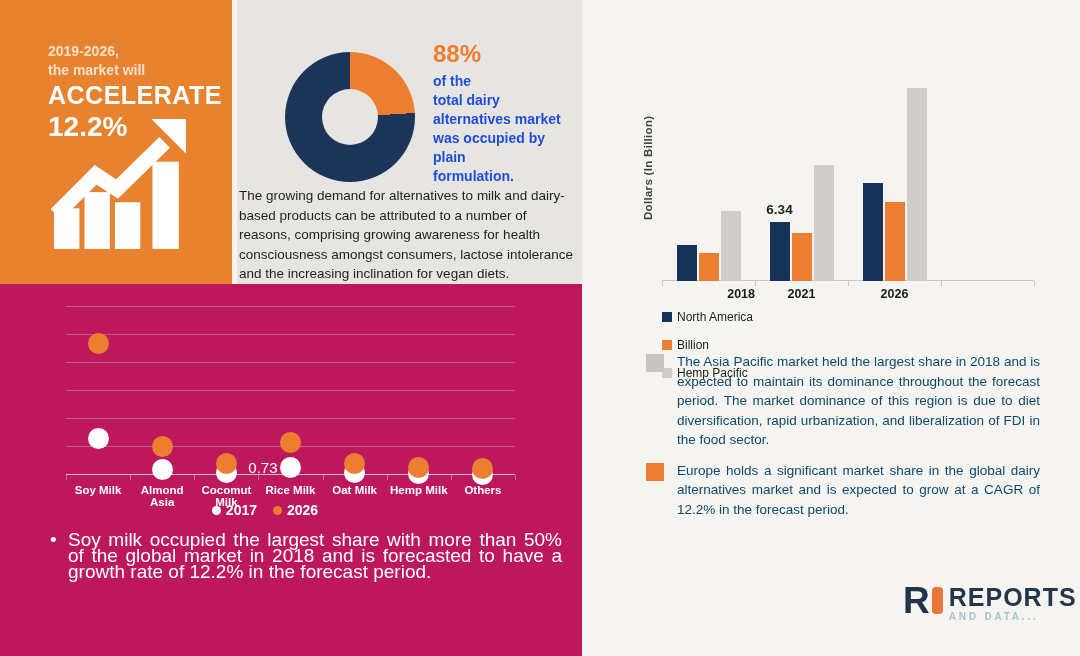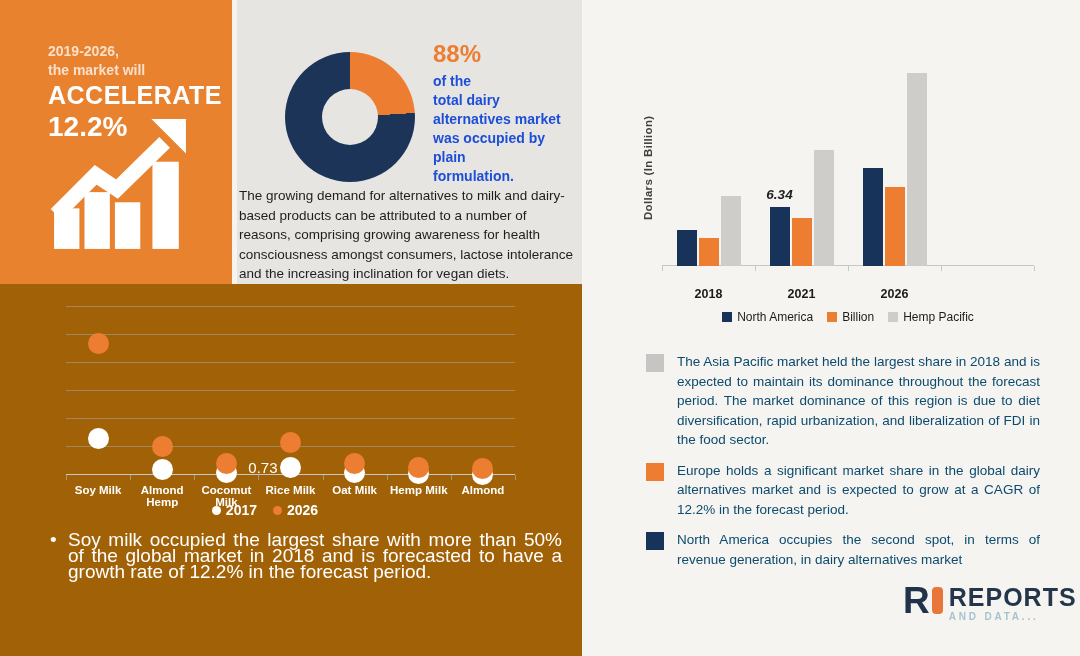--- a/index.html
+++ b/index.html
@@ -24,49 +24,49 @@
   .panel-gray{left:237px;top:0;width:345px;height:284px;background:#E7E5E2;}
   .donut{position:absolute;left:48px;top:52px;width:130px;height:130px;border-radius:50%;}
   .donut::after{content:"";position:absolute;inset:37px;background:#E7E5E2;border-radius:50%;}
   .stat{position:absolute;left:196px;top:40px;width:148px;}
   .stat-value{color:#ED7D31;font-size:24px;font-weight:800;line-height:28px;}
   .stat-lines{color:#1d4ed8;font-size:14px;font-weight:700;line-height:19px;margin-top:4px;white-space:pre-line;}
   .gray-para{position:absolute;left:2px;top:186px;width:338px;margin:0;
     color:#1E1E1E;font-size:13.5px;line-height:19.5px;}
 
   
-  .panel-navy{left:0;top:284px;width:582px;height:372px;background:#a16207;}
+  .panel-navy{left:0;top:284px;width:582px;height:372px;background:#be185d;}
   .sc-plot{position:absolute;left:66px;top:23px;width:449px;height:168px;}
   .sc-grid{position:absolute;left:0;width:100%;height:1px;background:rgba(165,185,205,.45);}
   .sc-axis{position:absolute;left:0;bottom:0;width:100%;height:1px;background:rgba(205,218,230,.85);}
   .sc-tick{position:absolute;top:168px;width:1px;height:5px;background:rgba(190,205,220,.5);}
   .sc-dot{position:absolute;width:21px;height:21px;border-radius:50%;}
   .sc-annot{position:absolute;color:#FFFFFF;font-size:15px;line-height:18px;}
   .sc-cats{position:absolute;left:66px;top:200px;width:449px;display:flex;}
   .sc-cat{flex:1;text-align:center;color:#FFFFFF;font-size:11.5px;font-weight:700;}
   .sc-legend{position:absolute;left:0;top:218px;width:530px;display:flex;justify-content:center;gap:16px;}
   .sc-leg-item{display:flex;align-items:center;gap:5px;color:#FFFFFF;font-size:14px;font-weight:700;}
   .sc-leg-dot{width:9px;height:9px;border-radius:50%;}
   .navy-bullets{position:absolute;left:40px;top:248px;width:522px;margin:0;padding:0;list-style:none;}
   .navy-bullets li{position:relative;padding-left:28px;color:#FFFFFF;font-size:19px;line-height:16px;
     text-align:justify;}
   .navy-bullets li::before{content:"\2022";position:absolute;left:10px;color:#FFFFFF;}
 
   
   .bar-ylabel{left:642px;top:112px;width:16px;height:112px;
     writing-mode:vertical-rl;transform:rotate(180deg);
     color:#3F3F3F;font-size:11.5px;font-weight:700;letter-spacing:.3px;text-align:center;}
-  .bar-plot{left:662px;top:60px;width:372px;height:206px;font-style:italic;}
+  .bar-plot{left:662px;top:75px;width:372px;height:206px;}
   .bar-axis{position:absolute;left:0;bottom:0;width:100%;height:1px;background:#C9C7C4;}
   .bar-tick{position:absolute;top:206px;width:1px;height:5px;background:#C9C7C4;}
   .bar{position:absolute;bottom:0;width:20px;}
   .bar-dlabel{position:absolute;width:60px;text-align:center;color:#1F1F1F;font-size:13.5px;font-weight:700;}
   .bar-xlabels{left:662px;top:287px;width:372px;height:16px;}
   .bar-xlabel{position:absolute;width:93px;text-align:center;color:#1C1C1C;font-size:12.5px;font-weight:700;}
-  .bar-legend{left:662px;top:310px;width:372px;display:flex;justify-content:center;gap:14px;}
+  .bar-legend{left:662px;top:310px;width:372px;display:flex;justify-content:center;gap:14px;flex-direction:column;}
   .bar-leg-item{display:flex;align-items:center;gap:5px;color:#1C1C1C;font-size:12px;}
   .bar-leg-swatch{width:10px;height:10px;}
 
   
   .region-bullets{left:646px;top:352px;width:394px;}
   .rb-item{display:flex;align-items:flex-start;gap:13px;}
   .rb-item + .rb-item{margin-top:11px;}
   .rb-square{width:18px;height:18px;flex:0 0 18px;margin-top:2px;}
   .rb-text{flex:1;color:#0c4a6e;font-size:13.5px;line-height:19.5px;text-align:justify;}
 
@@ -139,26 +139,26 @@
       <div class="sc-dot" style="background: rgb(237, 125, 49); left: 85.7143px; bottom: 18.06px;"></div>
       <div class="sc-dot" style="background: rgb(237, 125, 49); left: 149.857px; bottom: 1.26px;"></div>
       <div class="sc-dot" style="background: rgb(237, 125, 49); left: 214px; bottom: 21.98px;"></div>
       <div class="sc-dot" style="background: rgb(237, 125, 49); left: 278.143px; bottom: 1.26px;"></div>
       <div class="sc-dot" style="background: rgb(237, 125, 49); left: 342.286px; bottom: -2.66px;"></div>
       <div class="sc-dot" style="background: rgb(237, 125, 49); left: 406.429px; bottom: -3.78px;"></div>
       <div class="sc-annot" style="left: 182.357px; top: 152.28px;">0.73</div>
     </div>
   <div class="sc-cats">
       <span class="sc-cat">Soy Milk</span>
-      <span class="sc-cat">Almond Hemp</span>
+      <span class="sc-cat">Almond Asia</span>
       <span class="sc-cat">Cocomut Milk</span>
       <span class="sc-cat">Rice Milk</span>
       <span class="sc-cat">Oat Milk</span>
       <span class="sc-cat">Hemp Milk</span>
-      <span class="sc-cat">Almond</span>
+      <span class="sc-cat">Others</span>
     </div>
   <div class="sc-legend">
       <span class="sc-leg-item">
         <span class="sc-leg-dot" style="background: rgb(255, 255, 255);"></span>
         <span>2017</span>
       </span>
       <span class="sc-leg-item">
         <span class="sc-leg-dot" style="background: rgb(237, 125, 49);"></span>
         <span>2026</span>
       </span>
@@ -181,21 +181,21 @@
     <div class="bar" style="left: 58.5px; height: 70.2273px; background: rgb(207, 205, 202);"></div>
     <div class="bar" style="left: 107.5px; height: 59.3655px; background: rgb(23, 51, 90);"></div>
     <div class="bar" style="left: 129.5px; height: 47.7545px; background: rgb(237, 125, 49);"></div>
     <div class="bar" style="left: 151.5px; height: 116.109px; background: rgb(207, 205, 202);"></div>
     <div class="bar" style="left: 200.5px; height: 98.3182px; background: rgb(23, 51, 90);"></div>
     <div class="bar" style="left: 222.5px; height: 78.6545px; background: rgb(237, 125, 49);"></div>
     <div class="bar" style="left: 244.5px; height: 192.891px; background: rgb(207, 205, 202);"></div>
     <div class="bar-dlabel" style="left: 87.5px; top: 126.635px;">6.34</div>
   </div>
 <div class="abs bar-xlabels">
-    <span class="bar-xlabel" style="left: 0px;">2018</span>
+    <span class="bar-xlabel" style="left: 0px; text-align: right;">2018</span>
     <span class="bar-xlabel" style="left: 93px;">2021</span>
     <span class="bar-xlabel" style="left: 186px;">2026</span>
   </div>
 <div class="abs bar-legend">
     <span class="bar-leg-item">
       <span class="bar-leg-swatch" style="background: rgb(23, 51, 90);"></span>
       <span>North America</span>
     </span>
     <span class="bar-leg-item">
       <span class="bar-leg-swatch" style="background: rgb(237, 125, 49);"></span>
@@ -209,24 +209,20 @@
 
 <div class="abs region-bullets">
     <div class="rb-item">
       <span class="rb-square" style="background: rgb(198, 197, 195);"></span>
       <div class="rb-text">The Asia Pacific market held the largest share in 2018 and is expected to maintain its dominance throughout the forecast period. The market dominance of this region is due to diet diversification, rapid urbanization, and liberalization of FDI in the food sector.</div>
     </div>
     <div class="rb-item">
       <span class="rb-square" style="background: rgb(237, 125, 49);"></span>
       <div class="rb-text">Europe holds a significant market share in the global dairy alternatives market and is expected to grow at a CAGR of 12.2% in the forecast period.</div>
     </div>
-    <div class="rb-item">
-      <span class="rb-square" style="background: rgb(23, 51, 90);"></span>
-      <div class="rb-text">North America occupies the second spot, in terms of revenue generation, in dairy alternatives market</div>
-    </div>
   </div>
 
 <div class="abs logo">
   <div class="logo-mark">
     <span class="logo-r">R</span>
     <span class="logo-bar"></span>
   </div>
   <div class="logo-text">
     <div class="logo-name">REPORTS</div>
     <div class="logo-tagline">AND DATA...</div>

